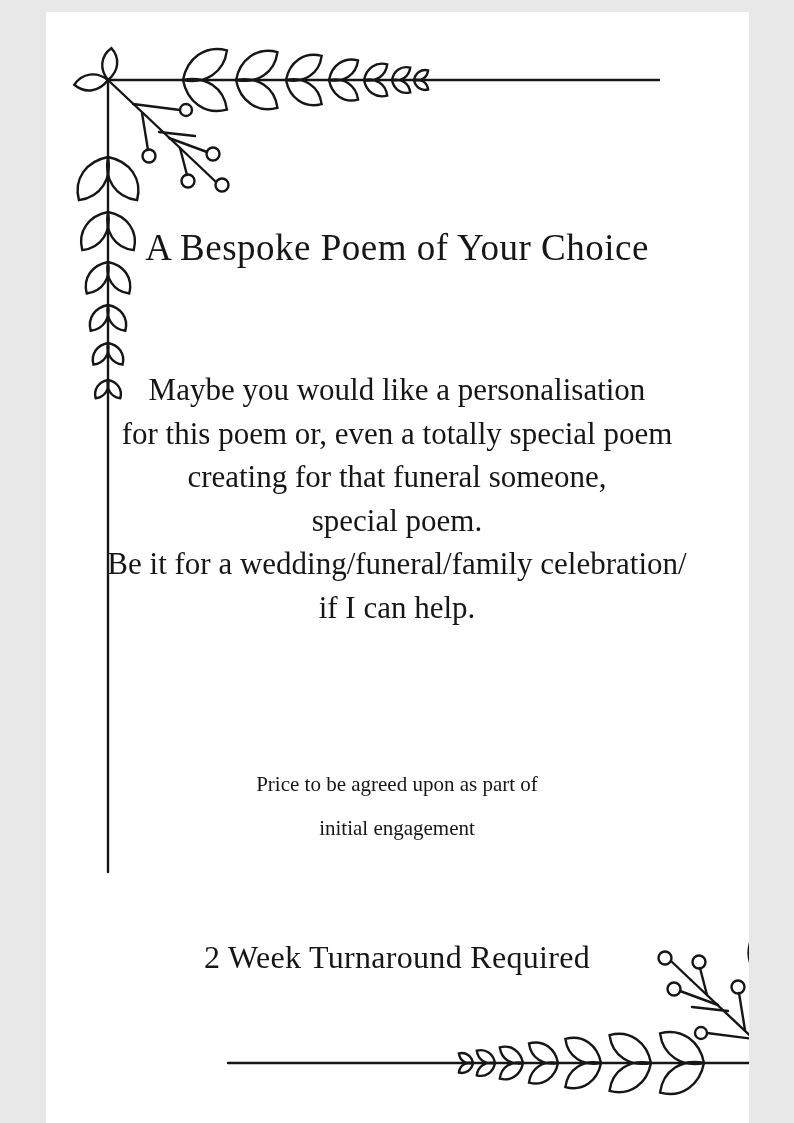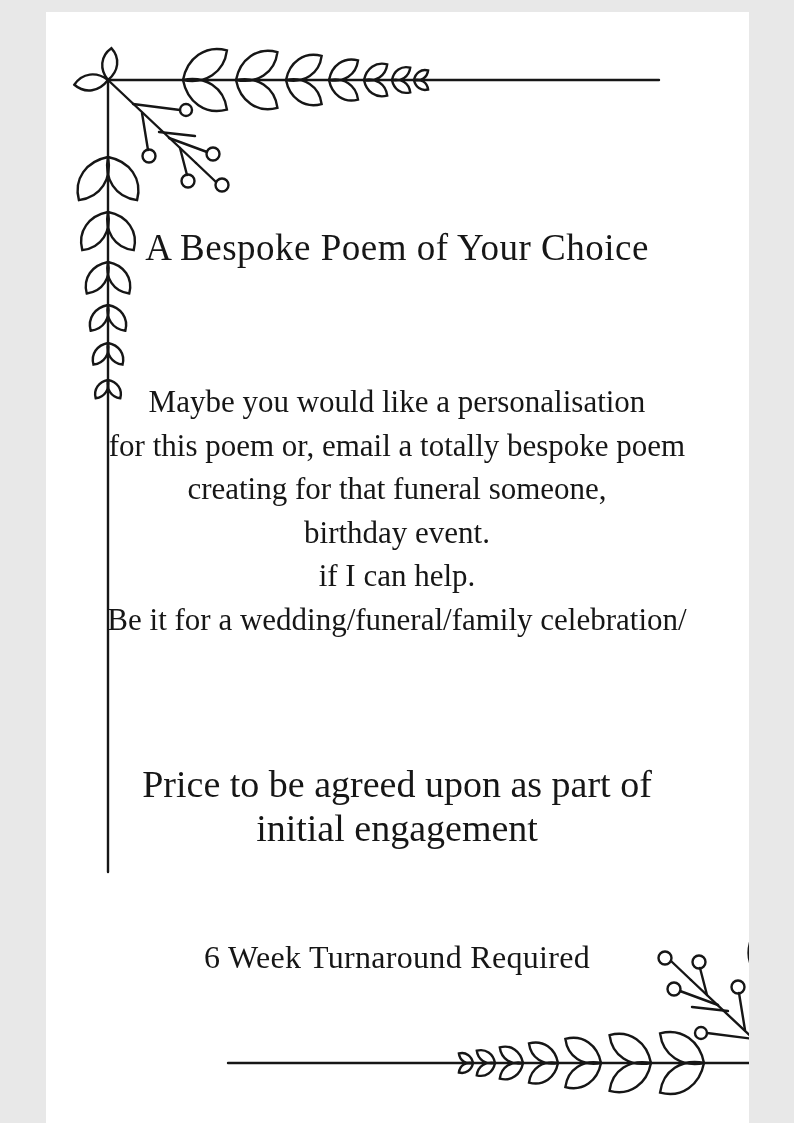--- a/index.html
+++ b/index.html
@@ -22,28 +22,28 @@
     pointer-events:none;
   }
   .textline{white-space:nowrap;}
   .title{
     position:absolute;left:0;right:0;top:214px;
     text-align:center;
     font-size:37px;line-height:44px;
     letter-spacing:0.5px;
   }
   .body-block{
-    position:absolute;left:0;right:0;top:368px;
+    position:absolute;left:0;right:0;top:356px;
     text-align:center;
     font-size:31px;line-height:43.5px;
   }
   .price-block{
     position:absolute;left:0;right:0;top:751px;
     text-align:center;
-    font-size:38px;line-height:43.5px;
+    font-size:21px;line-height:43.5px;
   }
   .turnaround{
     position:absolute;left:0;right:0;top:925px;
     text-align:center;
     font-size:32px;line-height:40px;
     letter-spacing:0.3px;
   }
 </style>
 </head>
 <body>
@@ -107,27 +107,27 @@
     <g stroke="#161616" stroke-width="2.4" fill="none" stroke-linecap="round">
       <use href="#corner" transform="translate(62,68)"></use>
       <use href="#corner" transform="translate(733,1051) rotate(180)"></use>
     </g>
   </svg>
 
   <div class="title textline">A Bespoke Poem of Your Choice</div>
 
   <div class="body-block">
     <div class="textline">Maybe you would like a personalisation</div>
-    <div class="textline">for this poem or, email a totally bespoke poem</div>
+    <div class="textline">for this poem or, even a totally special poem</div>
     <div class="textline">creating for that funeral someone,</div>
-    <div class="textline">birthday event.</div>
+    <div class="textline">special poem.</div>
+    <div class="textline">Be it for a wedding/funeral/family celebration/</div>
     <div class="textline">if I can help.</div>
-    <div class="textline">Be it for a wedding/funeral/family celebration/</div>
   </div>
 
   <div class="price-block">
     <div class="textline">Price to be agreed upon as part of</div>
     <div class="textline">initial engagement</div>
   </div>
 
-  <div class="turnaround textline">6 Week Turnaround Required</div>
+  <div class="turnaround textline">2 Week Turnaround Required</div>
 
 </div>
 
 </body></html>

